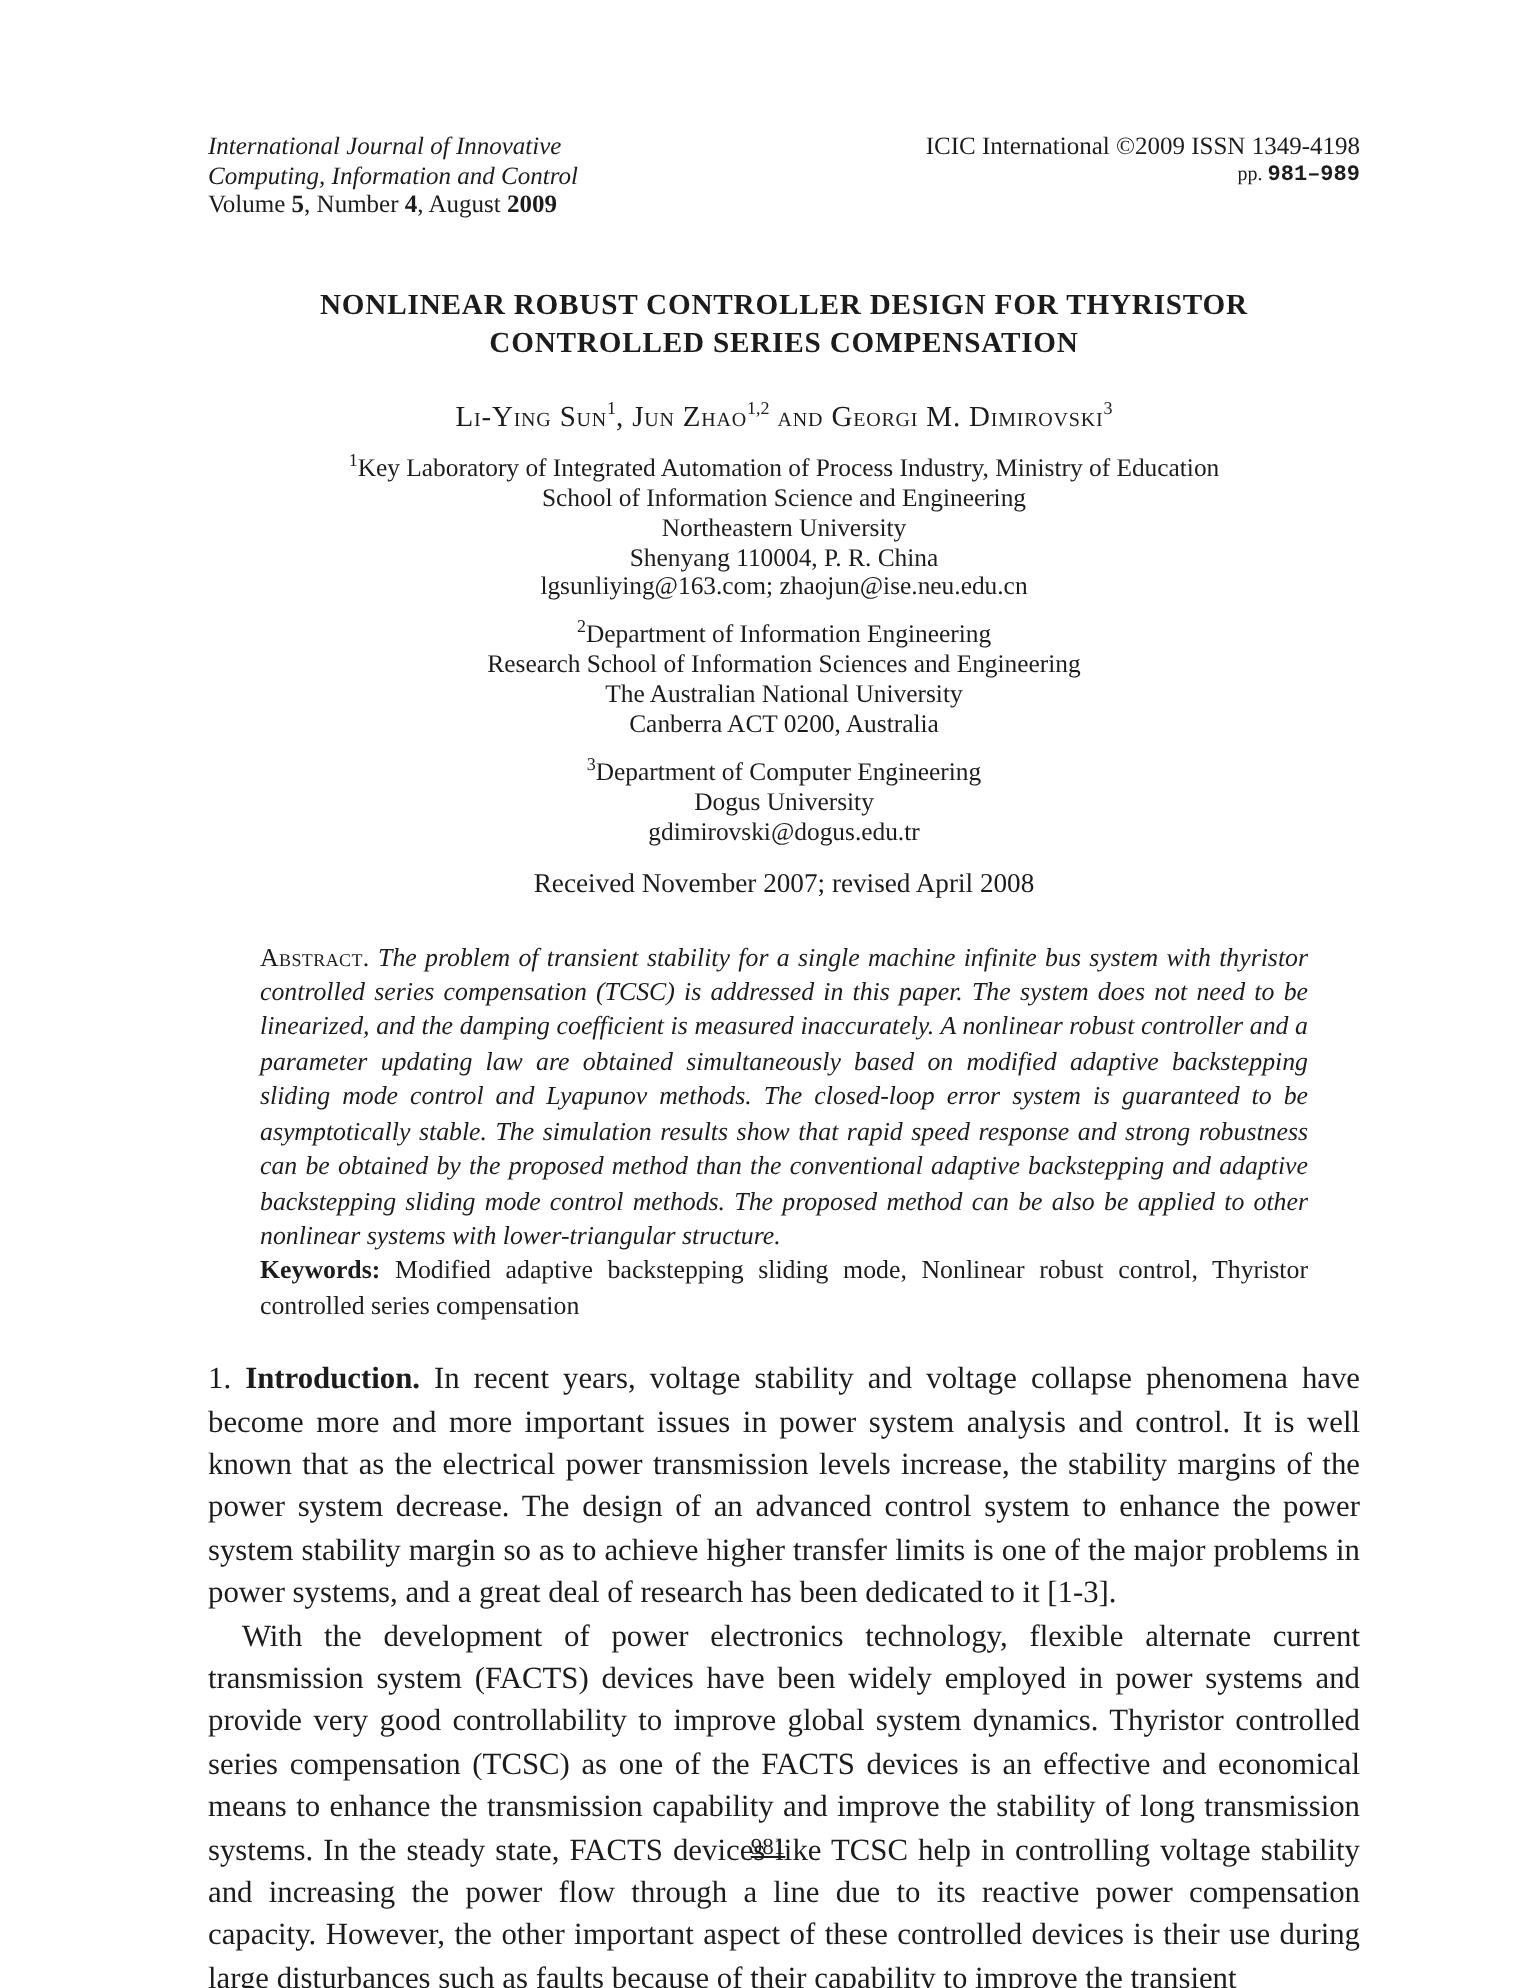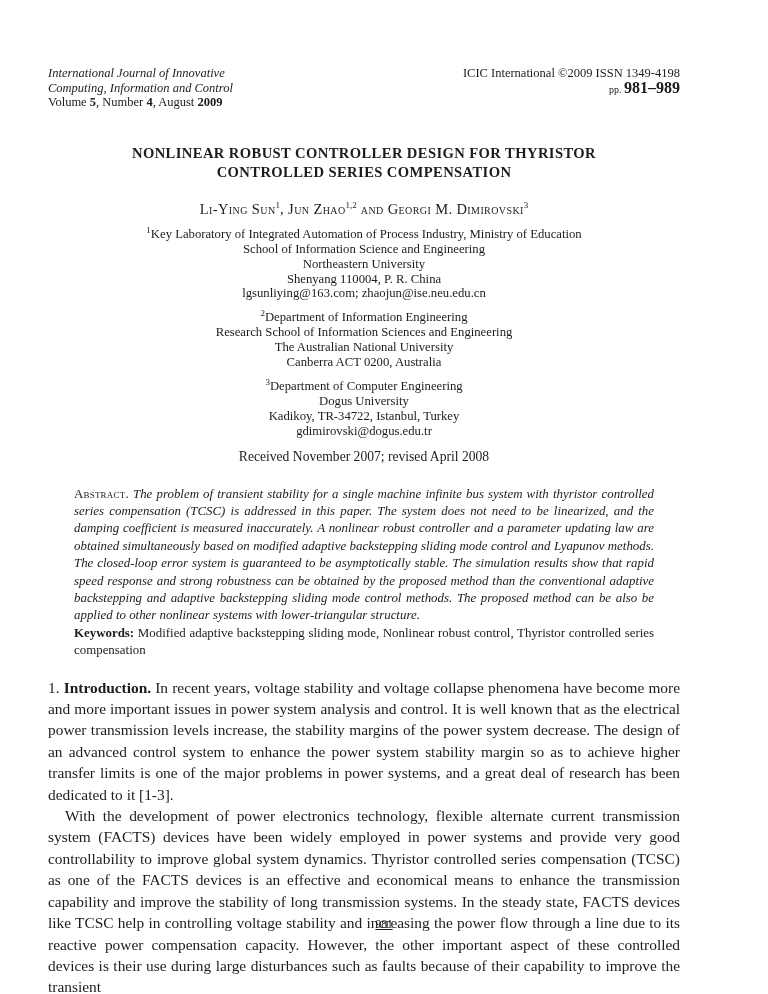--- a/index.html
+++ b/index.html
@@ -6,31 +6,31 @@
   html,body { background:#ffffff; }
   body {
     width:768px; height:994px;
     font-family:"Liberation Serif","DejaVu Serif",serif;
     color:#1c1c1c;
     position:relative;
     overflow:hidden;
   }
   .page {
     position:absolute; inset:0;
-    padding:66px 88px 0 48px;
+    padding:66px 88px 0 104px;
   }
 
   
   .running-head { display:flex; justify-content:space-between; align-items:flex-start; }
   .rh-left { font-style:italic; font-size:12.5px; line-height:14.6px; }
   .rh-left .vol-line { font-style:normal; }
   .b { font-weight:bold; }
   .rh-right { text-align:right; font-size:12.5px; line-height:14.6px; font-style:normal; }
   .rh-right .pp-line { font-size:10px; }
-  .rh-right .pages { font-weight:bold; font-size:16px; }
+  .rh-right .pages { font-weight:bold; font-size:11px;font-family:Liberation Mono, monospace; }
 
   
   .title {
     margin-top:34px; text-align:center;
     font-weight:bold; font-size:14.6px; line-height:19.5px; letter-spacing:.4px;
   }
 
   
   .authors {
     margin-top:18px; text-align:center;
@@ -99,21 +99,20 @@
   <div class="affil">
     <div><sup class="sup">2</sup><span>Department of Information Engineering</span></div>
     <div>Research School of Information Sciences and Engineering</div>
     <div>The Australian National University</div>
     <div>Canberra ACT 0200, Australia</div>
   </div>
 
   <div class="affil">
     <div><sup class="sup">3</sup><span>Department of Computer Engineering</span></div>
     <div>Dogus University</div>
-    <div>Kadikoy, TR-34722, Istanbul, Turkey</div>
     <div>gdimirovski@dogus.edu.tr</div>
   </div>
 
   <div class="received">Received November 2007; revised April 2008</div>
 
   <div class="abstract-block">
     <div><span class="abs-label">Abstract.</span><span class="abs-text"> The problem of transient stability for a single machine infinite bus system with thyristor controlled series compensation (TCSC) is addressed in this paper. The system does not need to be linearized, and the damping coefficient is measured inaccurately. A nonlinear robust controller and a parameter updating law are obtained simultaneously based on modified adaptive backstepping sliding mode control and Lyapunov methods. The closed-loop error system is guaranteed to be asymptotically stable. The simulation results show that rapid speed response and strong robustness can be obtained by the proposed method than the conventional adaptive backstepping and adaptive backstepping sliding mode control methods. The proposed method can be also be applied to other nonlinear systems with lower-triangular structure.</span></div>
     <div><span class="kw-label">Keywords:</span><span> Modified adaptive backstepping sliding mode, Nonlinear robust control, Thyristor controlled series compensation</span></div>
   </div>
 

